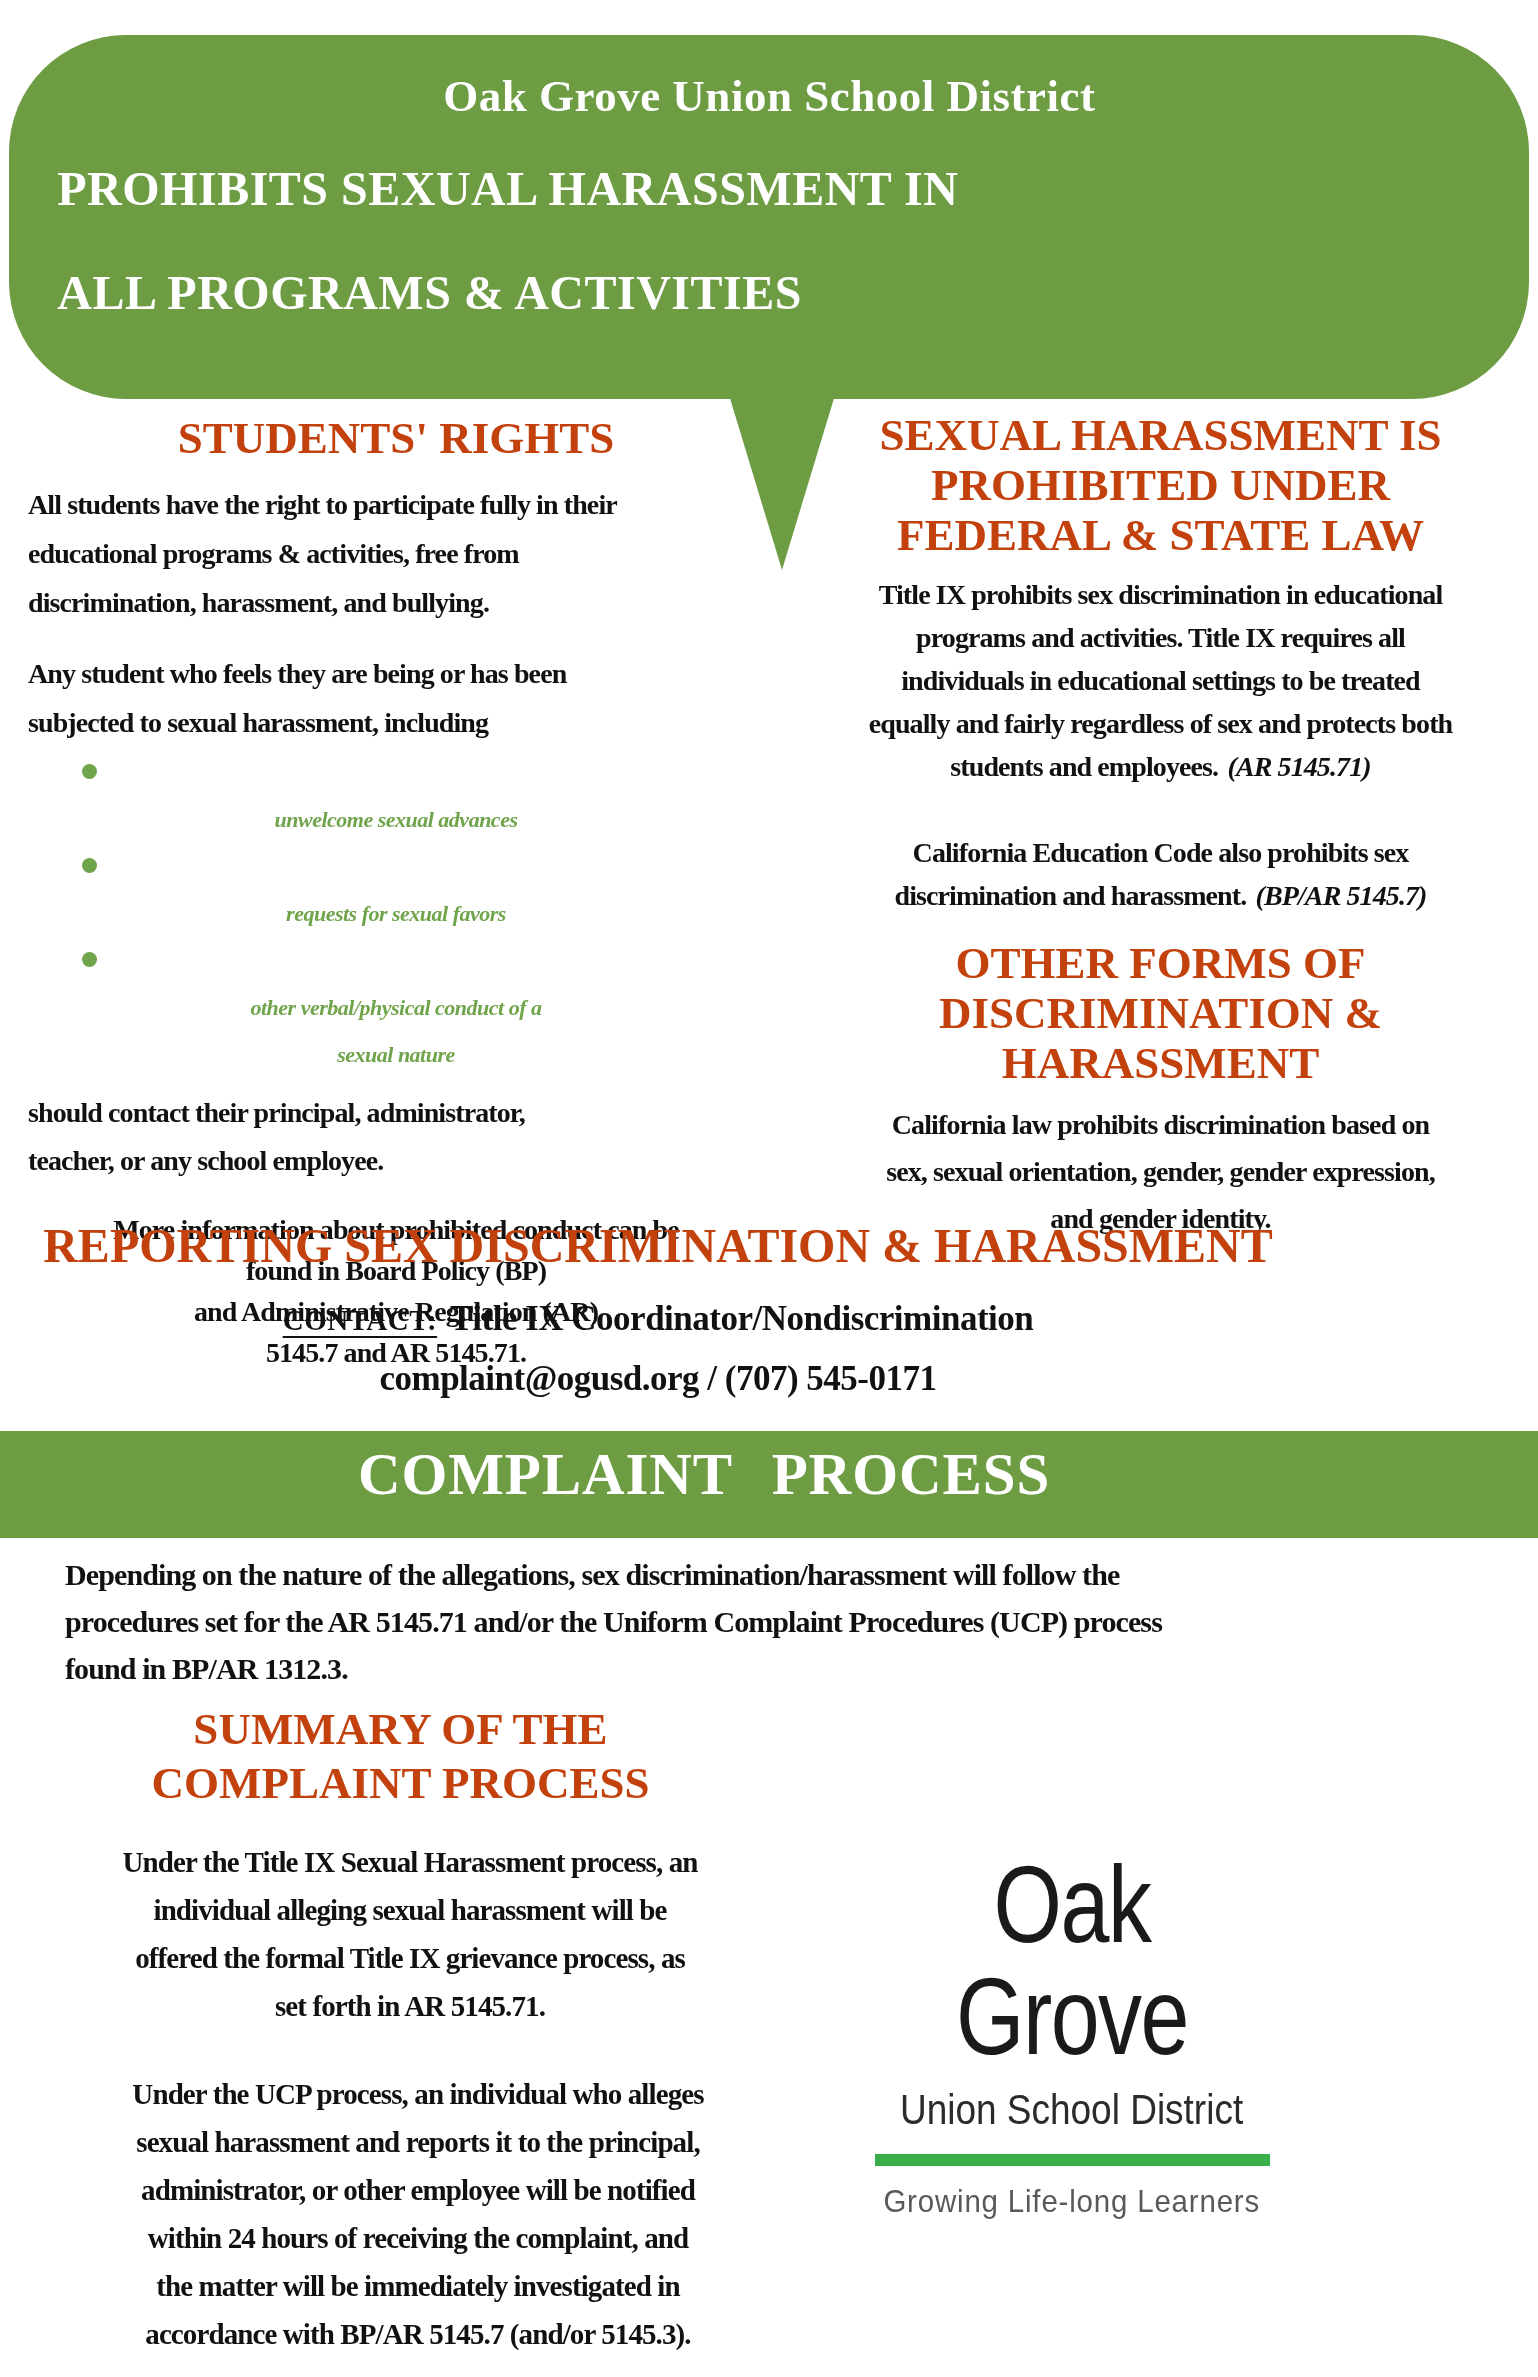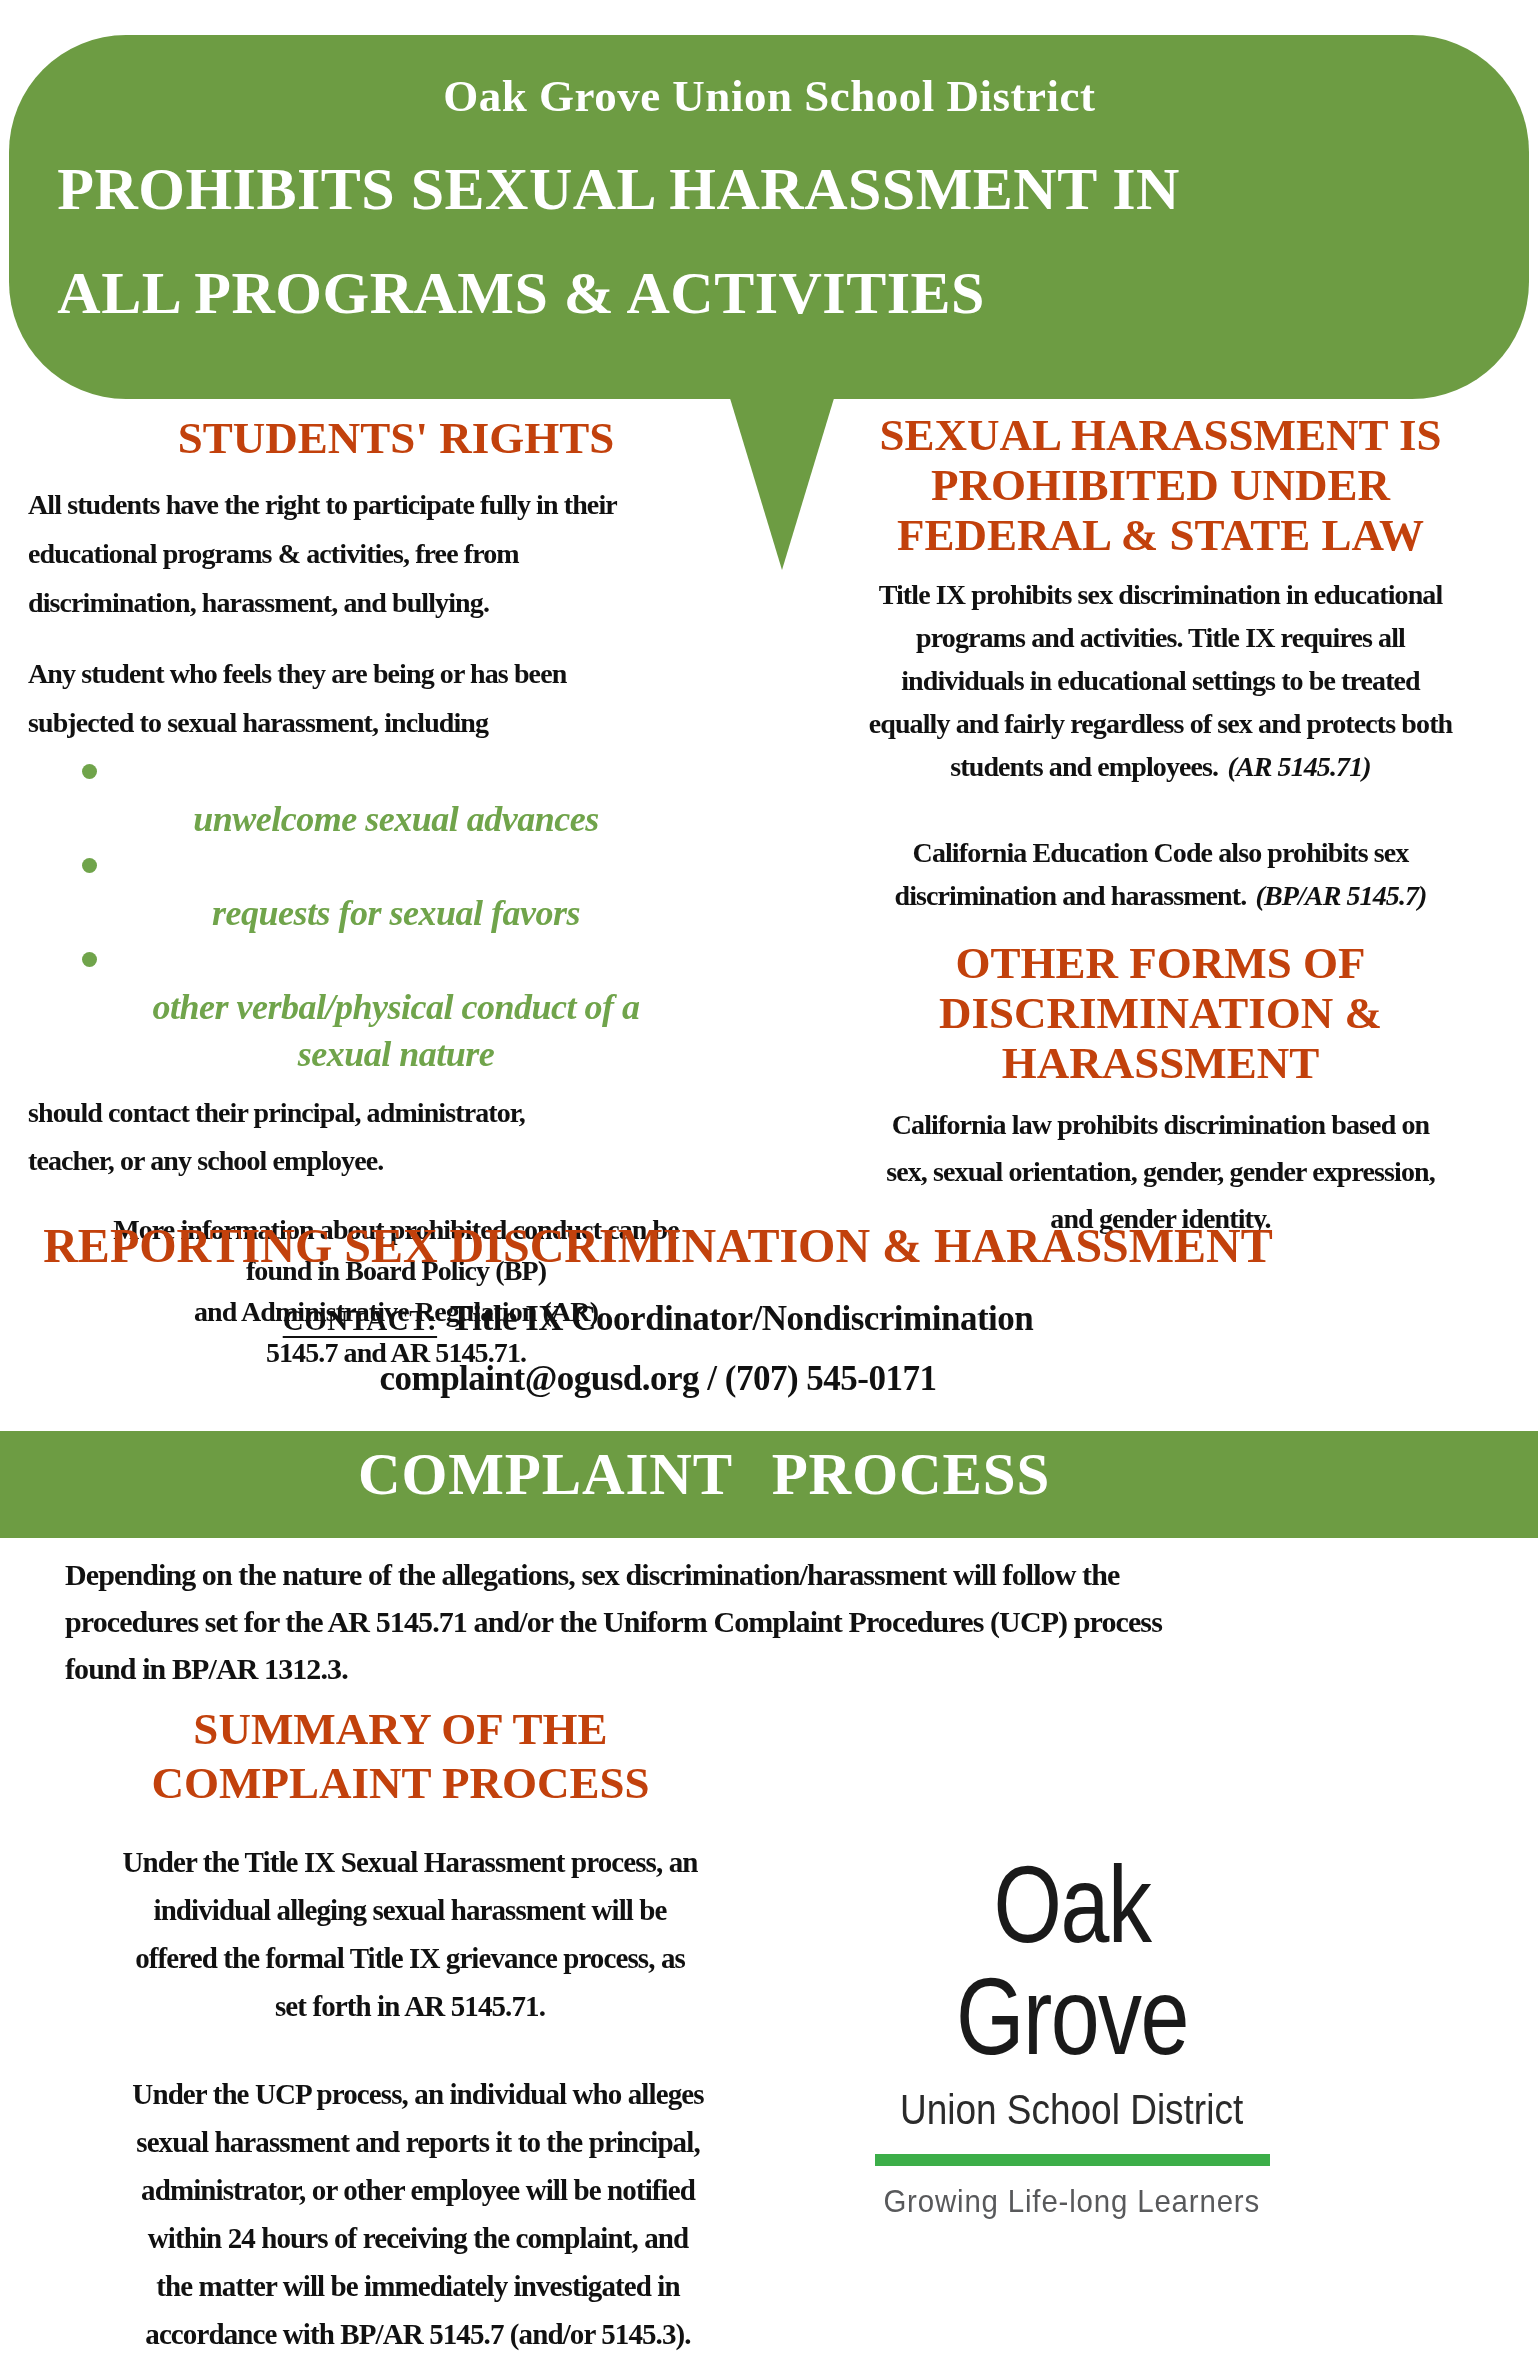--- a/index.html
+++ b/index.html
@@ -14,42 +14,42 @@
   
   .bubble {
     position:absolute; left:9.3px; top:35px; width:1520px; height:364px;
     background:#6d9c43; border-radius:117px;
   }
   .district {
     margin-top:35px; text-align:center; color:#ffffff; font-size:45px; line-height:52px;
     letter-spacing:0.5px;
   }
   .headline {
-    margin:15px 0 0 48px; color:#ffffff; font-size:60px; line-height:104px;
+    margin:15px 0 0 48px; color:#ffffff; font-size:48px; line-height:104px;
     letter-spacing:0.5px;
   }
   .tail {
     position:absolute; left:729px; top:395px; width:0; height:0;
     border-left:53px solid transparent; border-right:53px solid transparent;
     border-top:175px solid #6d9c43;
   }
 
   
   .green-head { color:#c2410c; text-align:center; }
   .h-col { font-size:45px; line-height:50px; }
   .h-wide { font-size:48px; line-height:54px; }
 
   
   .col-left { position:absolute; left:28px; top:413px; width:736px; }
   .col-left .p1 { margin-top:17px; font-size:28px; line-height:49px; letter-spacing:-0.9px; }
   .col-left .p2 { margin-top:22.4px; font-size:28px; line-height:49px; letter-spacing:-0.9px; }
   .bullets { margin-top:1.9px; list-style:none; }
   .bullet-item {
     position:relative; text-align:center; font-style:italic; color:#70a44b;
-    font-size:36px; line-height:47px; padding:0 56px; letter-spacing:-0.5px;
+    font-size:22px; line-height:47px; padding:0 56px; letter-spacing:-0.5px;
   }
   .bullet-dot {
     position:absolute; left:54px; top:15px; width:15px; height:15px;
     border-radius:50%; background:#70a44b;
   }
   .col-left .p3 { margin-top:11.2px; font-size:28px; line-height:48px; letter-spacing:-0.9px; }
   .col-left .more { margin-top:24px; text-align:center; font-size:28px; line-height:41px; letter-spacing:-0.9px; }
 
   
   .col-right { position:absolute; left:797px; top:410px; width:727px; text-align:center; }

